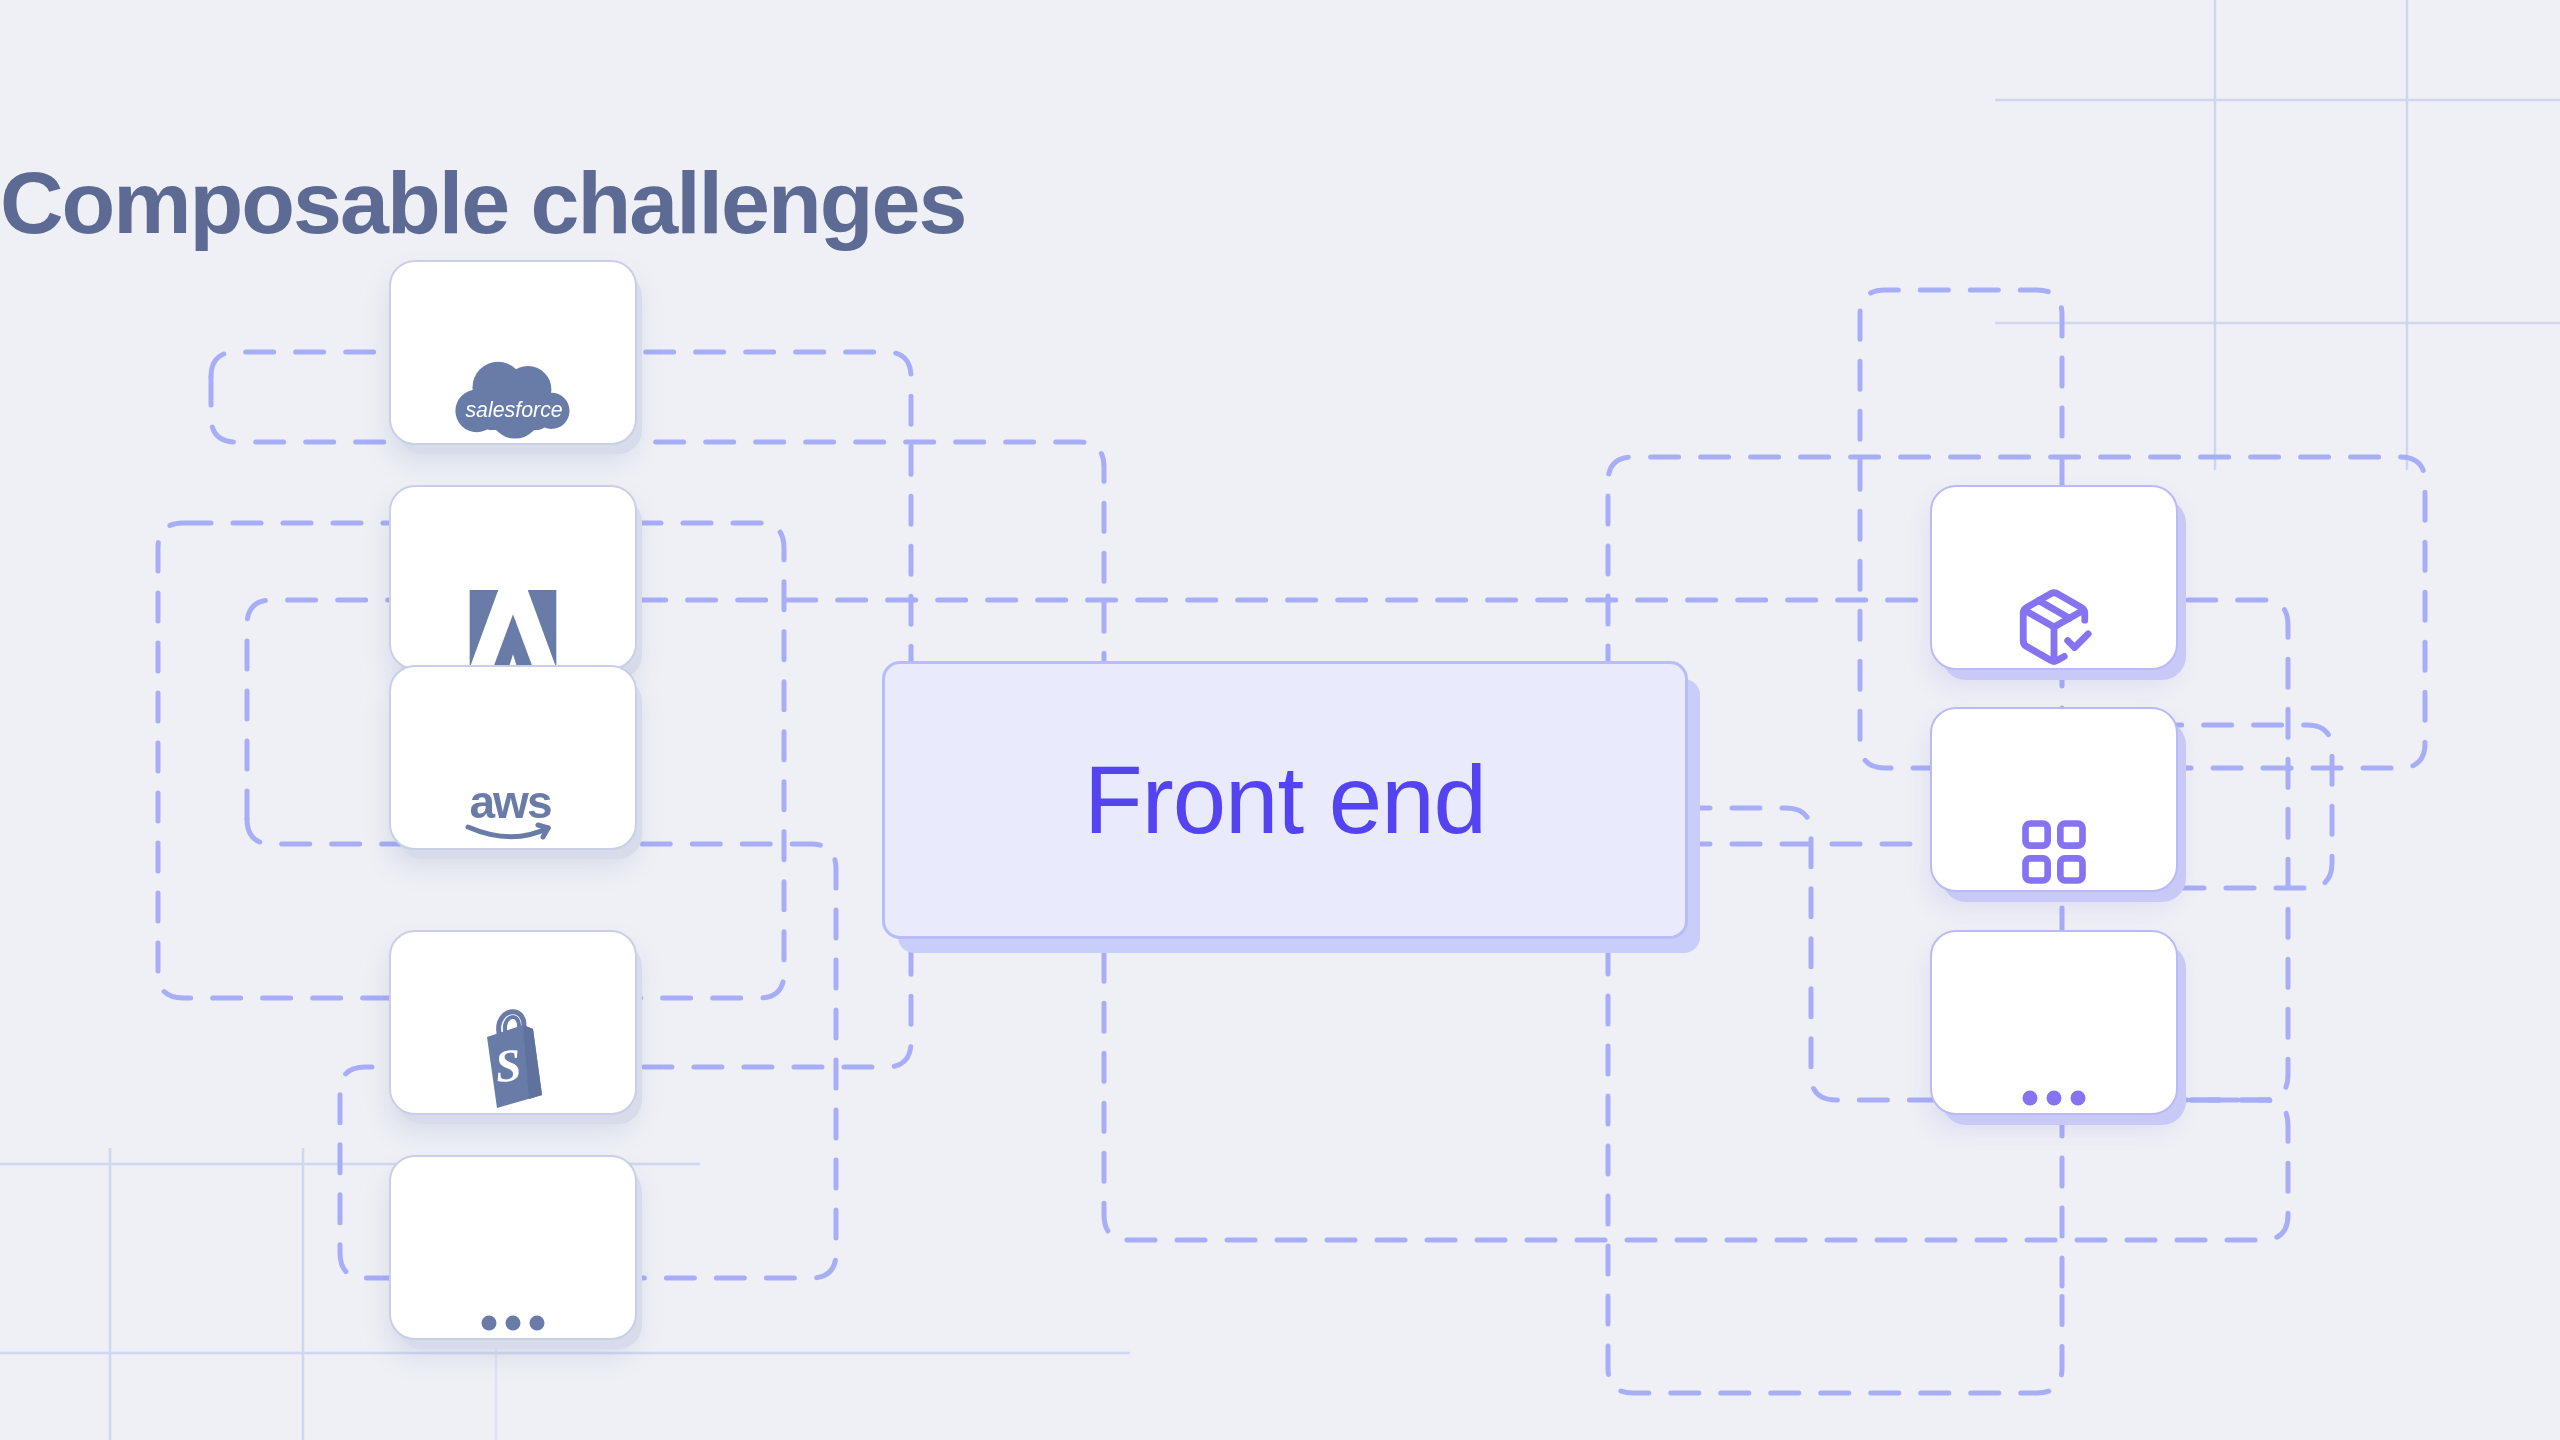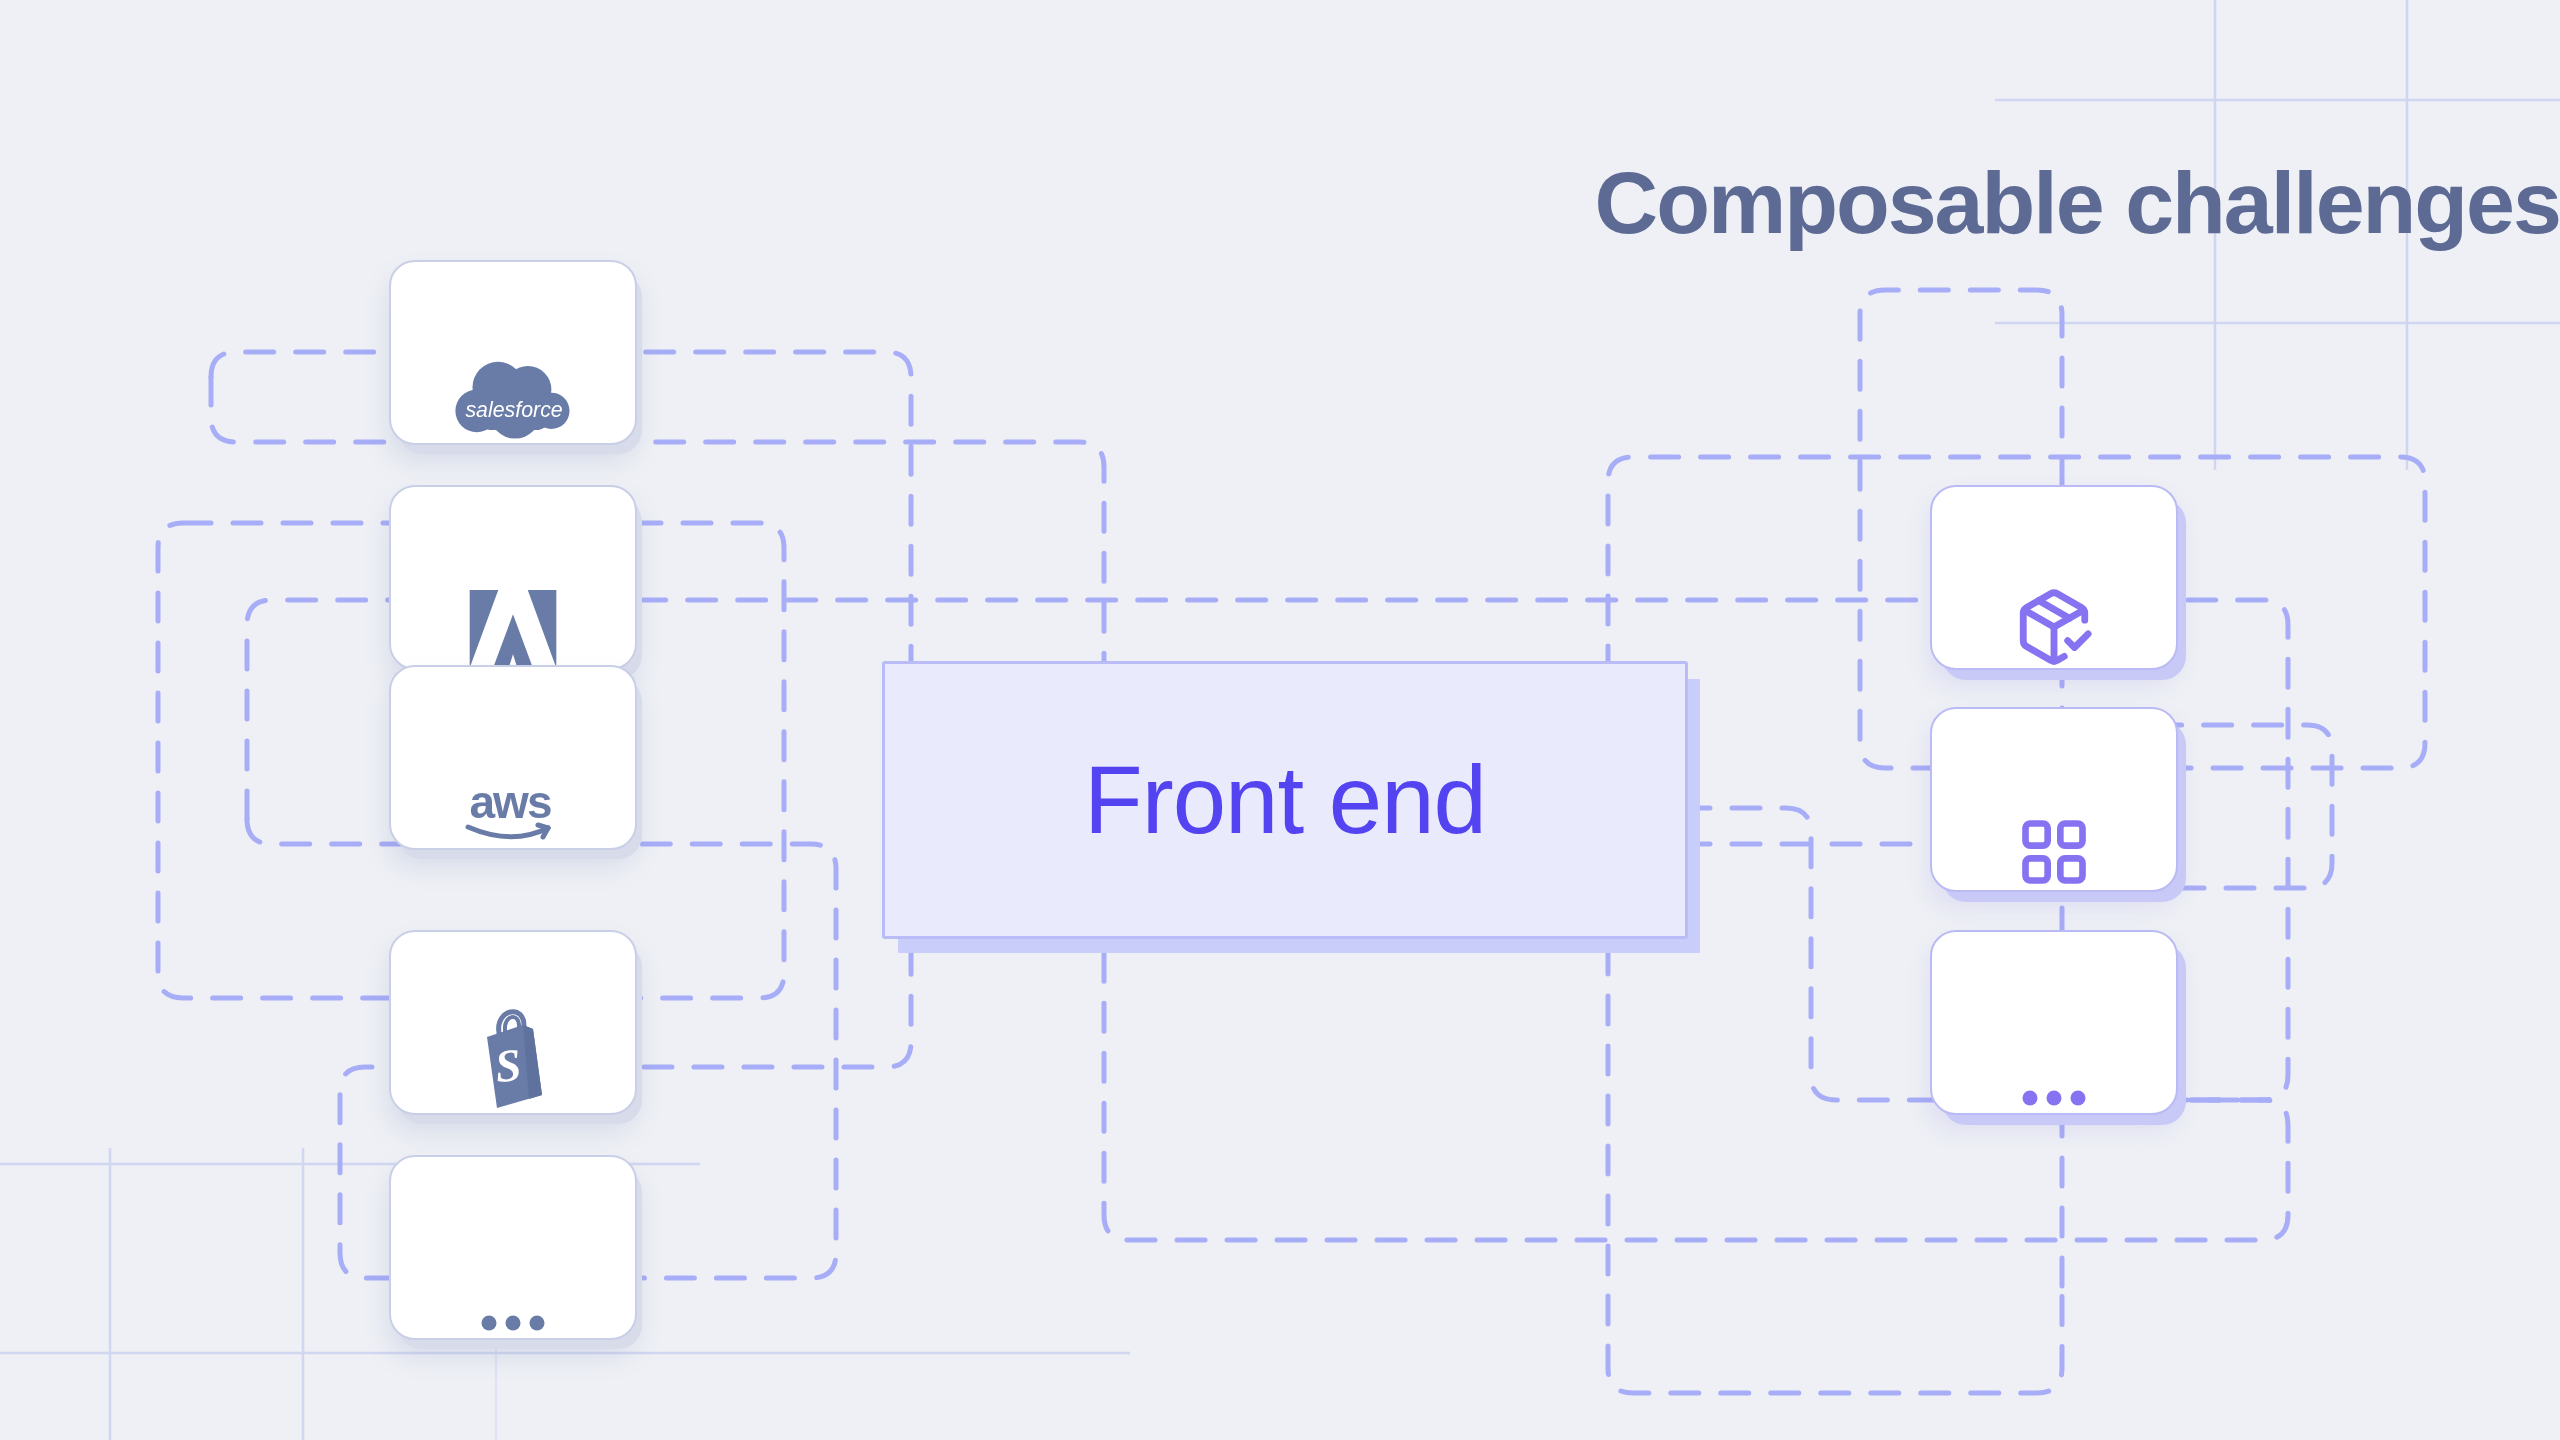--- a/index.html
+++ b/index.html
@@ -3,41 +3,41 @@
 <meta charset="utf-8">
 <style>
   html,body{margin:0;padding:0;background:#eef0f5;}
   .stage{
     position:relative;width:2560px;height:1440px;overflow:hidden;
     background:#eef0f5;font-family:"Liberation Sans",sans-serif;
   }
   svg.layer{position:absolute;left:0;top:0;z-index:1;}
   .page-title{
     position:absolute;left:0;right:0;top:152px;z-index:4;
-    text-align:right;font-size:88px;font-weight:700;letter-spacing:-2px;
+    text-align:left;font-size:88px;font-weight:700;letter-spacing:-2px;
     color:#5d6b94;
   }
   .card{
     position:absolute;width:244px;height:181px;z-index:2;
     background:#ffffff;border-radius:26px;
     display:flex;align-items:flex-end;justify-content:center;
   }
   .card.left{
     border:2px solid #c9cfe6;
     box-shadow:7px 11px 0 -2px #d7dbea, 0 16px 26px rgba(110,128,175,.18);
   }
   .card.right{
     border:2px solid #babaf4;
     box-shadow:10px 12px 0 -2px #c9c9f8, 0 14px 24px rgba(130,120,230,.16);
   }
   .col-left .card{left:389px;}
   .col-right .card{left:1930px;}
   .front-box{
     position:absolute;left:882px;top:661px;width:800px;height:272px;z-index:3;
-    background:#e9ebfd;border:3px solid #b9bcf7;border-radius:3px;
+    background:#e9ebfd;border:3px solid #b9bcf7;border-radius:18px;
     box-shadow:14px 16px 0 -2px #c9cdf9;
     display:flex;align-items:center;justify-content:center;
   }
   .front-box .label{
     font-size:96px;font-weight:500;color:#5443f0;letter-spacing:-1px;
   }
 </style>
 </head>
 <body>
 

